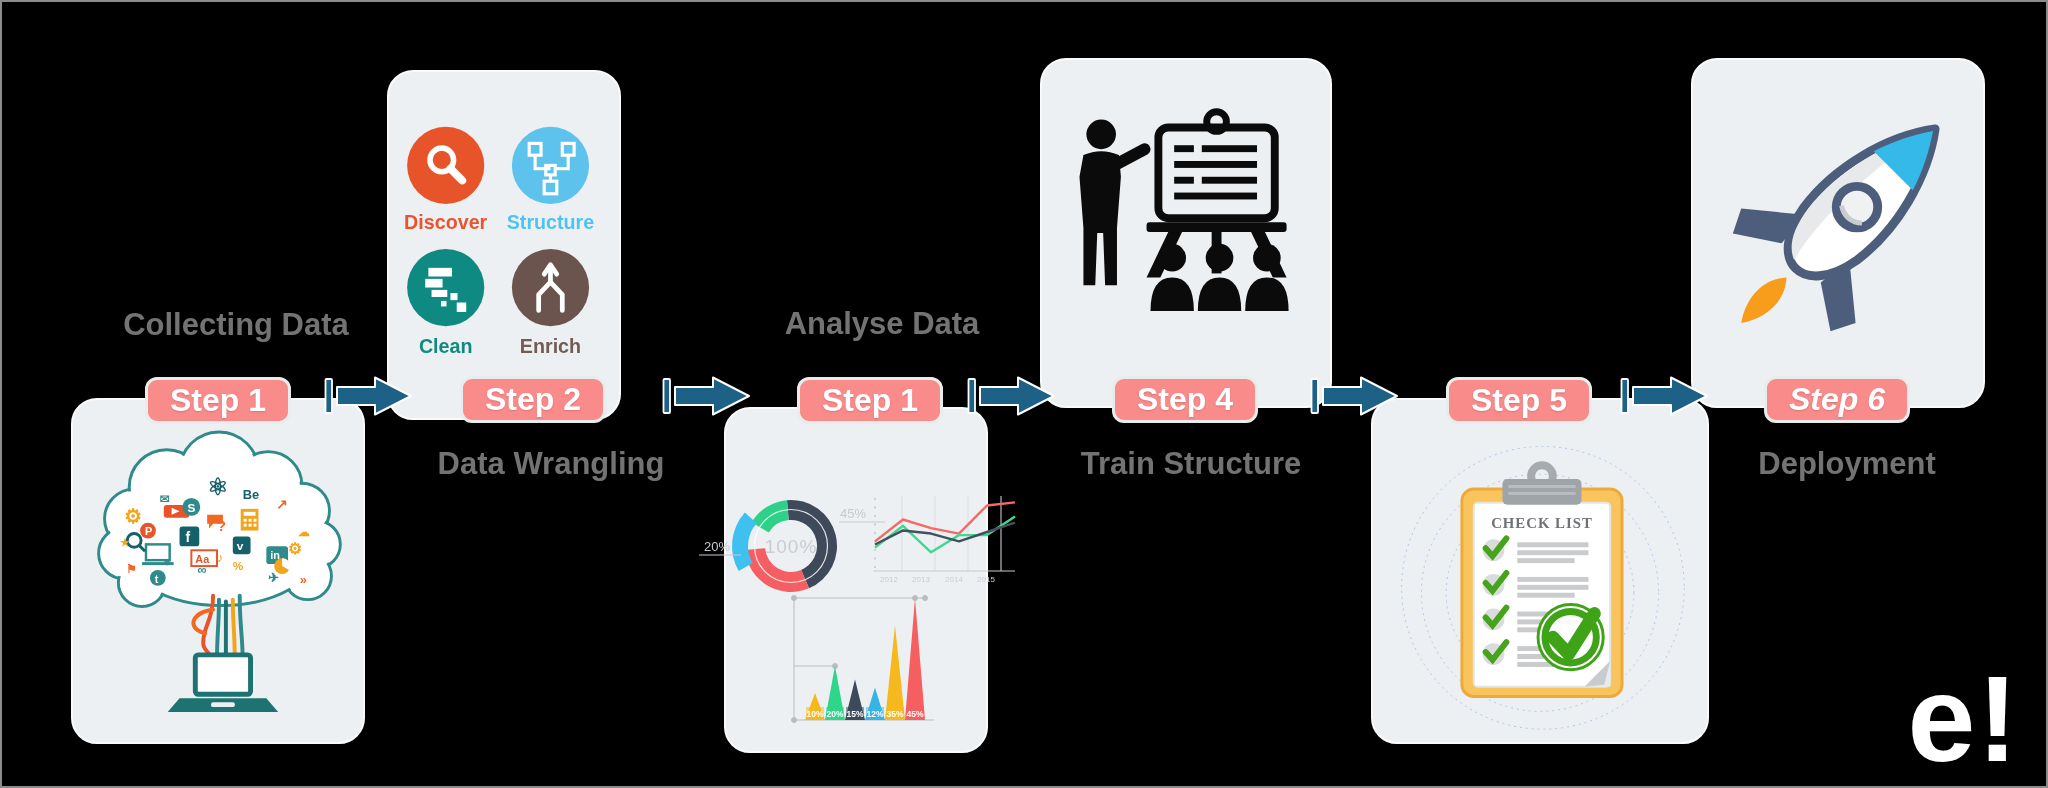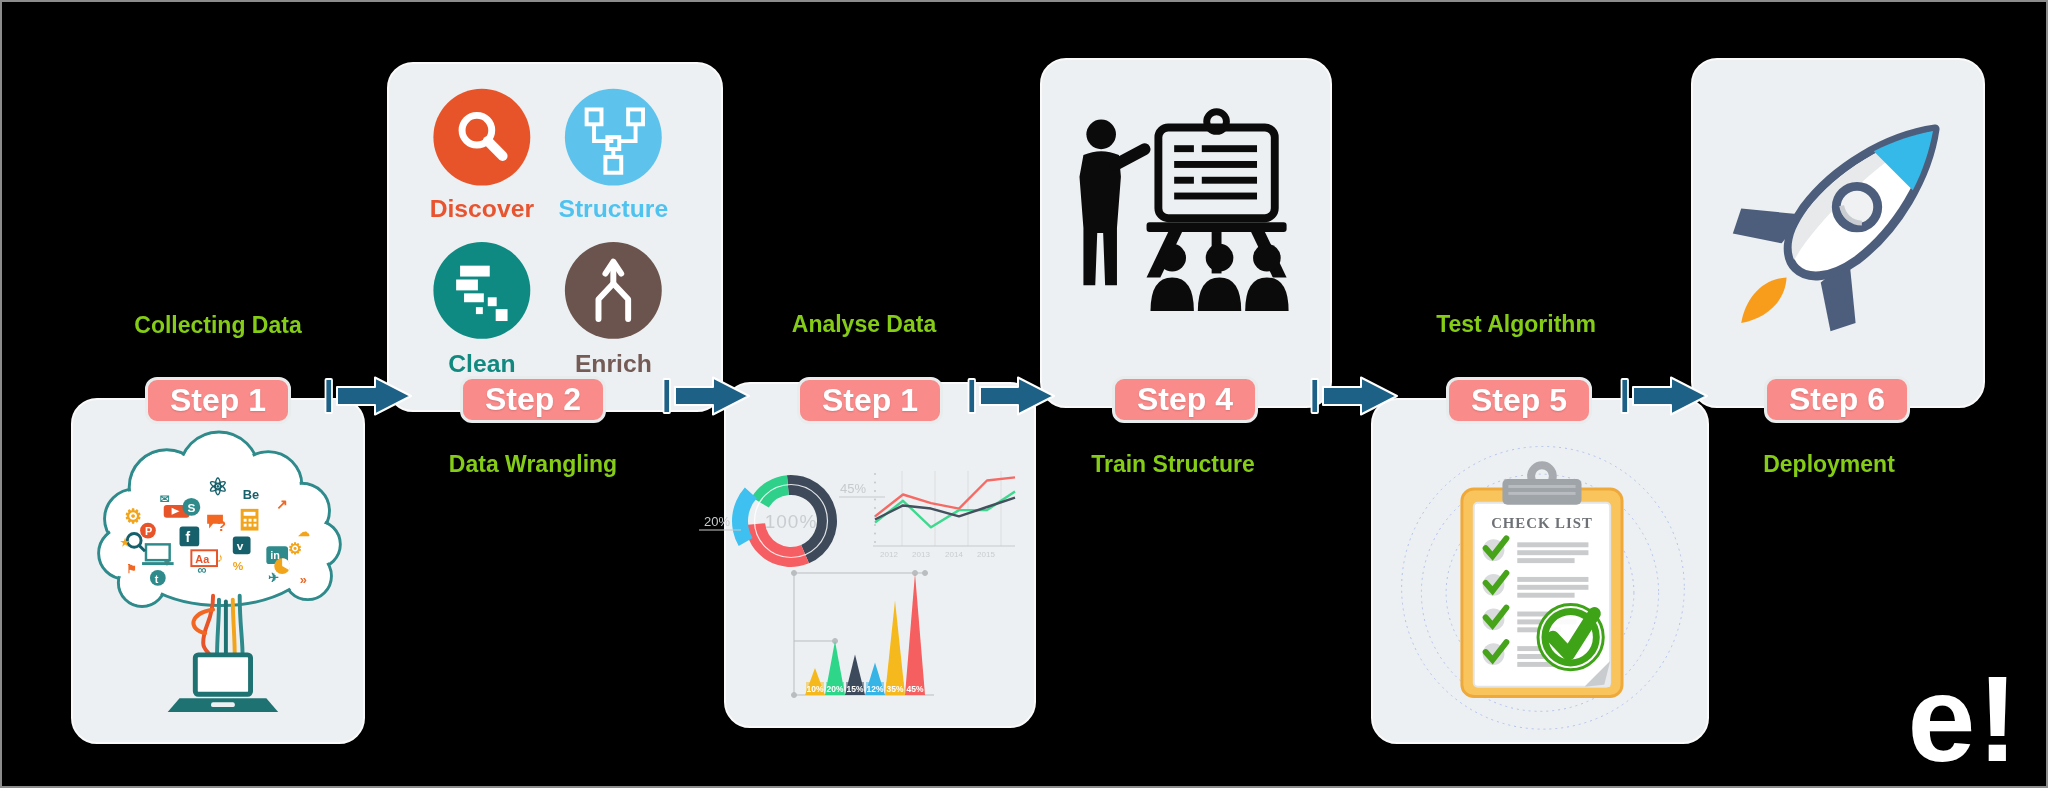--- a/index.html
+++ b/index.html
@@ -2,33 +2,33 @@
 <html style="--arrow: #1D6286; --card: #EDF0F2; --badge: #F98B8B; --bg: #000000;"><head>
 <meta charset="utf-8">
 <style>
   html,body{margin:0;padding:0;background:#000;}
   .frame{position:relative;width:2048px;height:788px;background:var(--bg,#000);
          border:2px solid #8c8c8c;box-sizing:border-box;overflow:hidden;
          font-family:"Liberation Sans",sans-serif;}
   .card{position:absolute;background:var(--card,#EDF0F2);border:2px solid #fafafa;
         border-radius:26px;box-sizing:border-box;z-index:2;}
   .c1{left:69px;top:396px;width:294px;height:346px;}
-  .c2{left:385px;top:60px;width:336px;height:350px;}
-  .c3{left:722px;top:380px;width:312px;height:346px;}
+  .c2{left:385px;top:68px;width:234px;height:350px;}
+  .c3{left:722px;top:405px;width:264px;height:346px;}
   .c4{left:1038px;top:56px;width:292px;height:350px;}
   .c5{left:1369px;top:396px;width:338px;height:346px;}
   .c6{left:1689px;top:56px;width:294px;height:350px;}
   .badge{position:absolute;width:146px;height:47px;background:var(--badge,#F98B8B);
          border:3px solid #E9ECEC;border-radius:12px;color:#fff;font-weight:700;
          font-size:32px;display:flex;align-items:center;justify-content:center;
          box-sizing:border-box;z-index:5;text-shadow:0 1px 2px rgba(0,0,0,.15);}
   .b1{left:143px;top:375px;} .b2{left:458px;top:374px;} .b3{left:795px;top:375px;}
-  .b4{left:1110px;top:374px;} .b5{left:1444px;top:375px;} .b6{left:1762px;top:374px;}
-  .title{position:absolute;color:#84cc16;font-weight:700;font-size:23px;white-space:nowrap;
-         transform:translate(-50%,-50%);z-index:3;}
+  .b4{left:1110px;top:374px;} .b5{left:1444px;top:375px;} .b6{left:1762px;top:374px;font-style:italic;}
+  .title{position:absolute;color:#737373;font-weight:700;font-size:31px;white-space:nowrap;
+         transform:translate(-50%,-50%);z-index:3;margin-left:18px;}
   .t1{left:216px;top:323px;} .t2{left:531px;top:462px;} .t3{left:862px;top:322px;}
   .t4{left:1171px;top:462px;} .t5{left:1514px;top:322px;} .t6{left:1827px;top:462px;}
   .arrow{position:absolute;width:90px;height:44px;z-index:4;}
   .a1{left:322px;top:372px;} .a2{left:660px;top:372px;} .a3{left:965px;top:372px;}
   .a4{left:1308px;top:372px;} .a5{left:1618px;top:372px;}
   .ill{position:absolute;left:0;top:0;width:100%;height:100%;overflow:visible;}
   .chart-svg{position:absolute;overflow:visible;}
   #donut-svg{left:-25px;top:62px;width:200px;height:150px;}
   #line-svg{left:143px;top:82px;width:150px;height:95px;}
   #peaks-svg{left:58px;top:179px;width:160px;height:140px;}
@@ -39,21 +39,20 @@
 </style>
 </head>
 <body>
 
 <div class="frame">
 
   <div class="title t1">Collecting Data</div>
   <div class="title t2">Data Wrangling</div>
   <div class="title t3">Analyse Data</div>
   <div class="title t4">Train Structure</div>
-  <div class="title t5">Test Algorithm</div>
   <div class="title t6">Deployment</div>
 
   <div class="card c1">
     <svg class="ill" viewBox="0 0 294 346">
       <g stroke="#2F8B8B" stroke-width="3" fill="#fff">
         <circle cx="62" cy="120" r="30"></circle>
           <circle cx="95" cy="88" r="38"></circle>
           <circle cx="148" cy="72" r="40"></circle>
         <circle cx="198" cy="86" r="34"></circle>
           <circle cx="232" cy="112" r="28"></circle>

